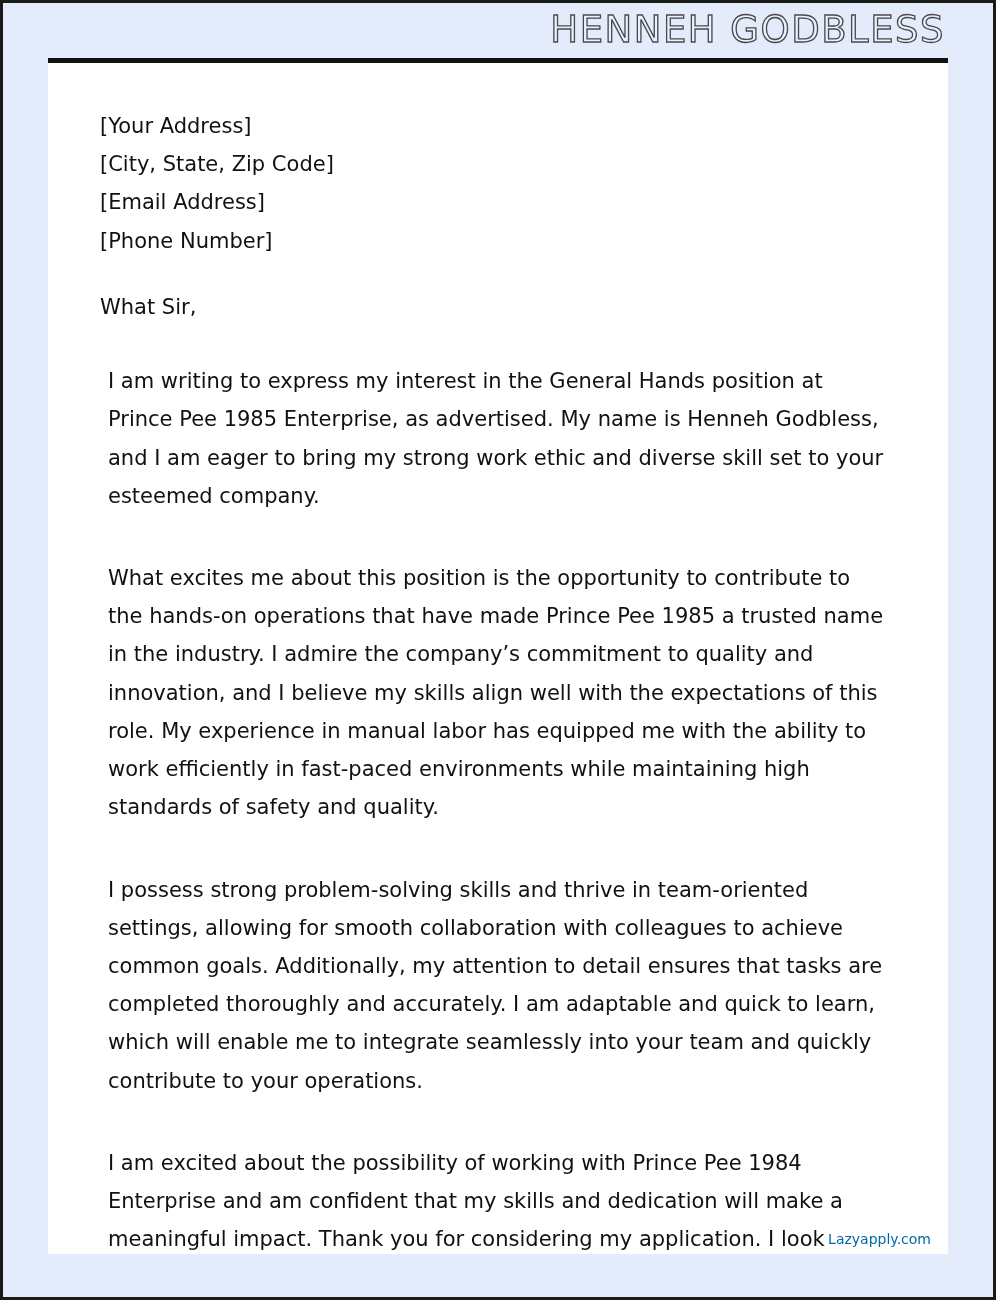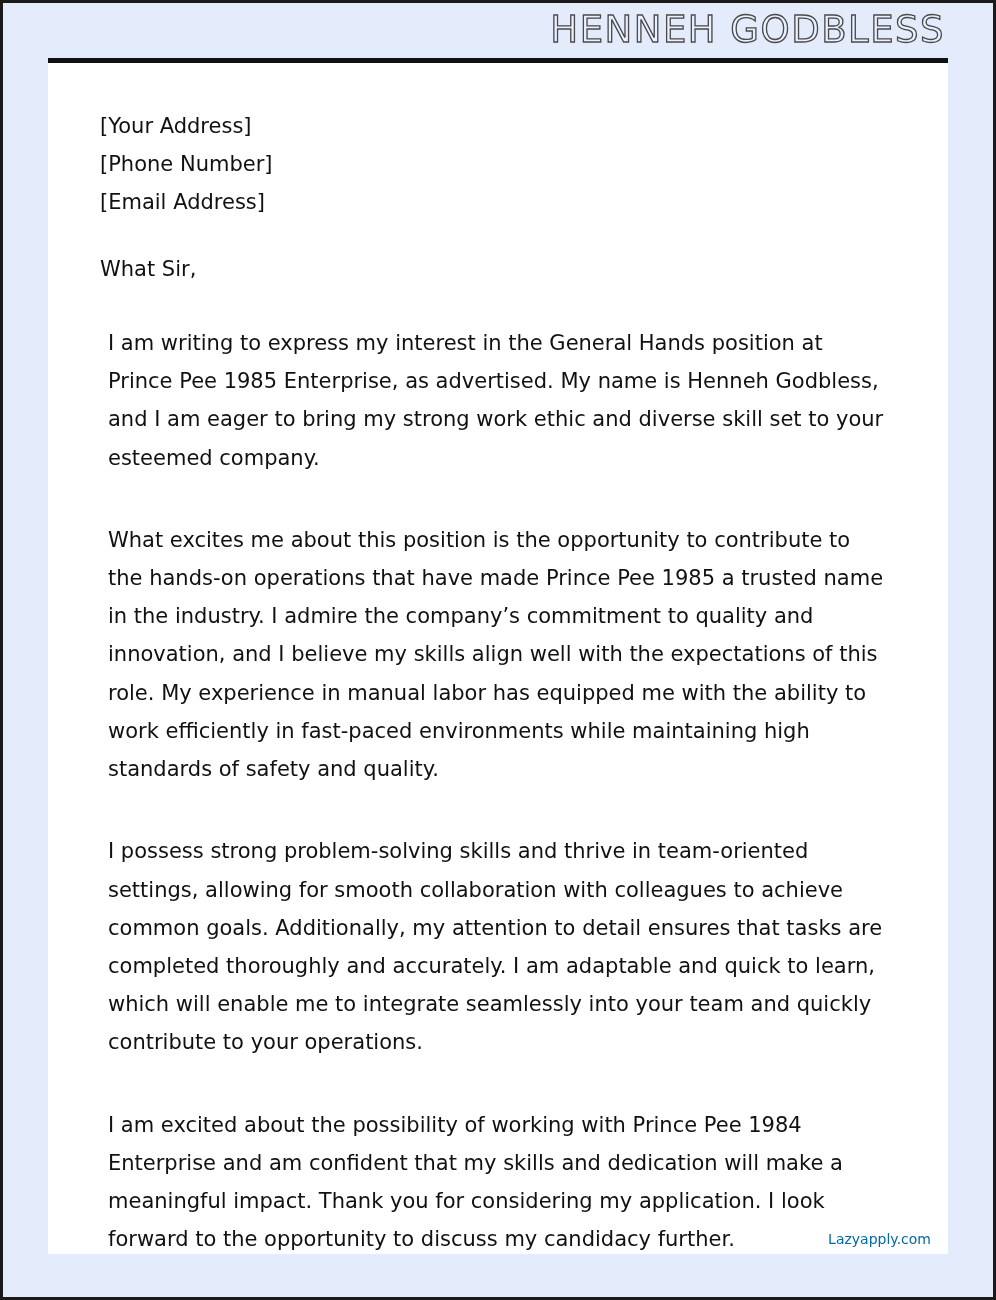--- a/index.html
+++ b/index.html
@@ -98,22 +98,23 @@
 <div class="page">
 
   <div class="header-band">
     <div class="header-name">HENNEH GODBLESS</div>
   </div>
 
   <div class="letter">
     <div class="letter-body">
 
       <div class="addr-line">[Your Address]</div>
+      <div class="addr-line">[City, State, Zip Code]</div>
+      <div class="addr-line">[Email Address]</div>
       <div class="addr-line">[Phone Number]</div>
-      <div class="addr-line">[Email Address]</div>
 
       <div class="blockgap"></div>
 
       <p class="salutation">What Sir,</p>
 
       <div class="blockgap"></div>
 
       <p class="para">I am writing to express my interest in the General Hands position at Prince Pee 1985 Enterprise, as advertised. My name is Henneh Godbless, and I am eager to bring my strong work ethic and diverse skill set to your esteemed company.</p>
 
       <div class="blockgap"></div>

